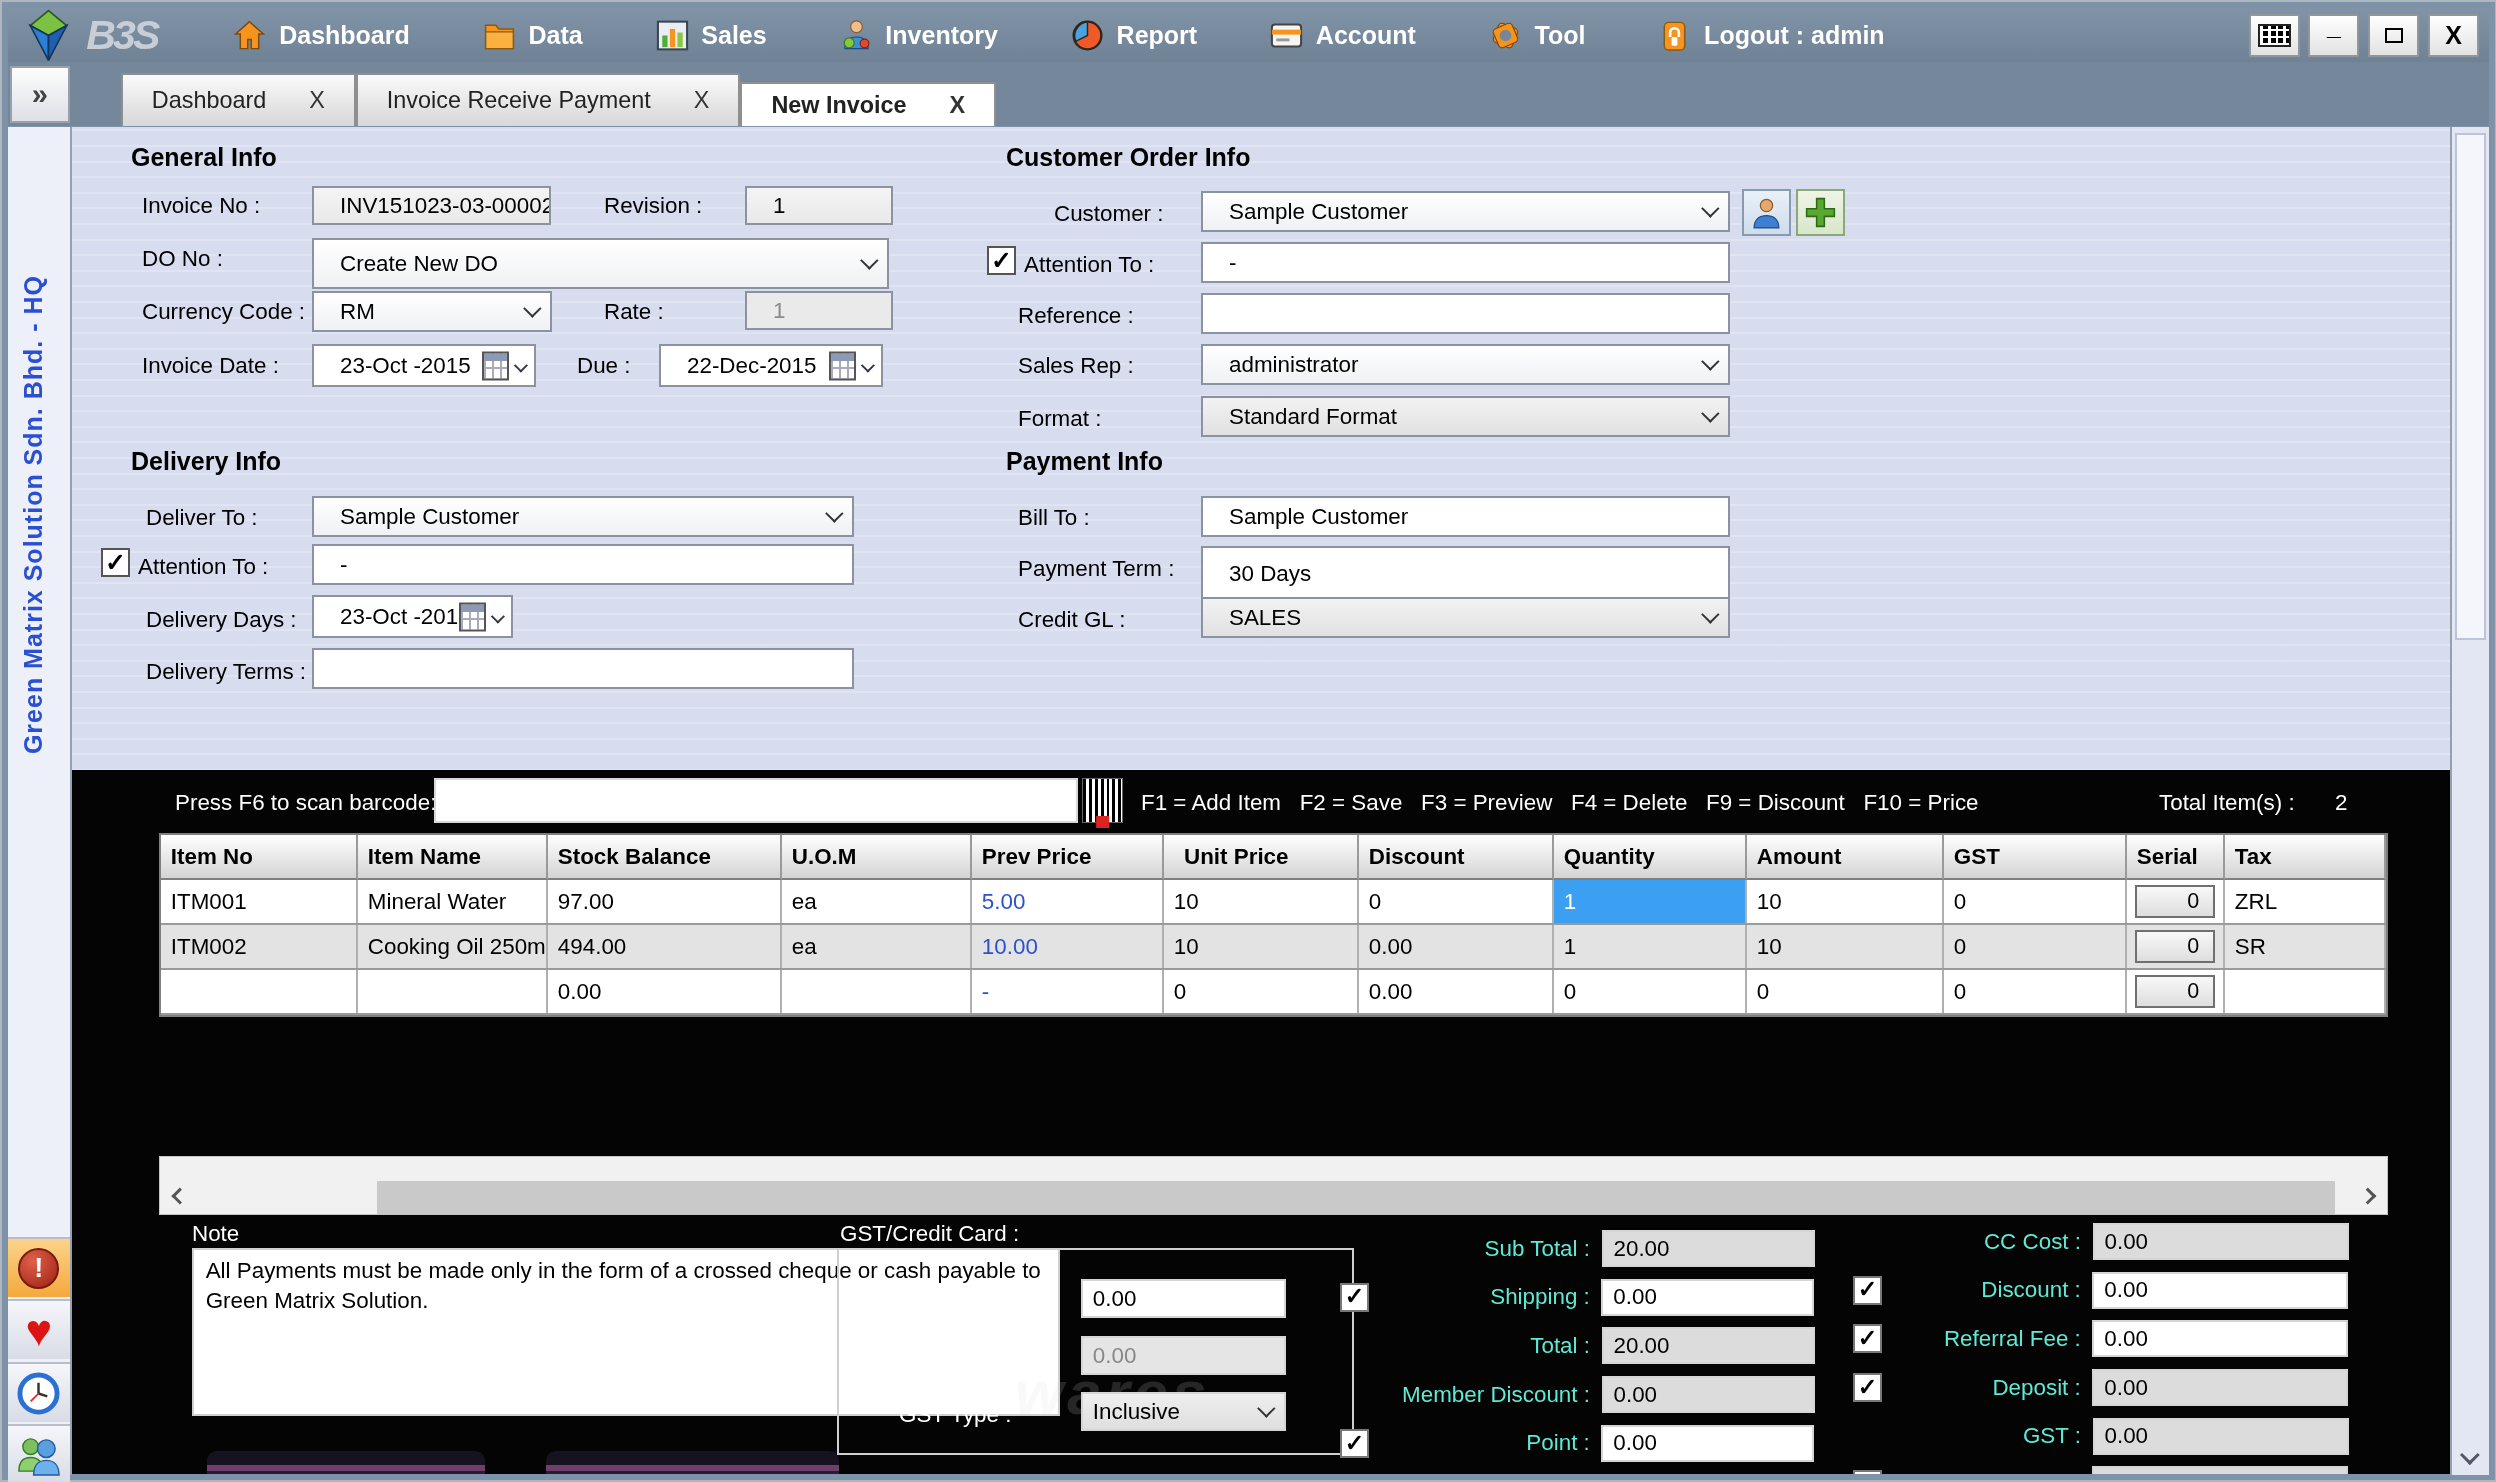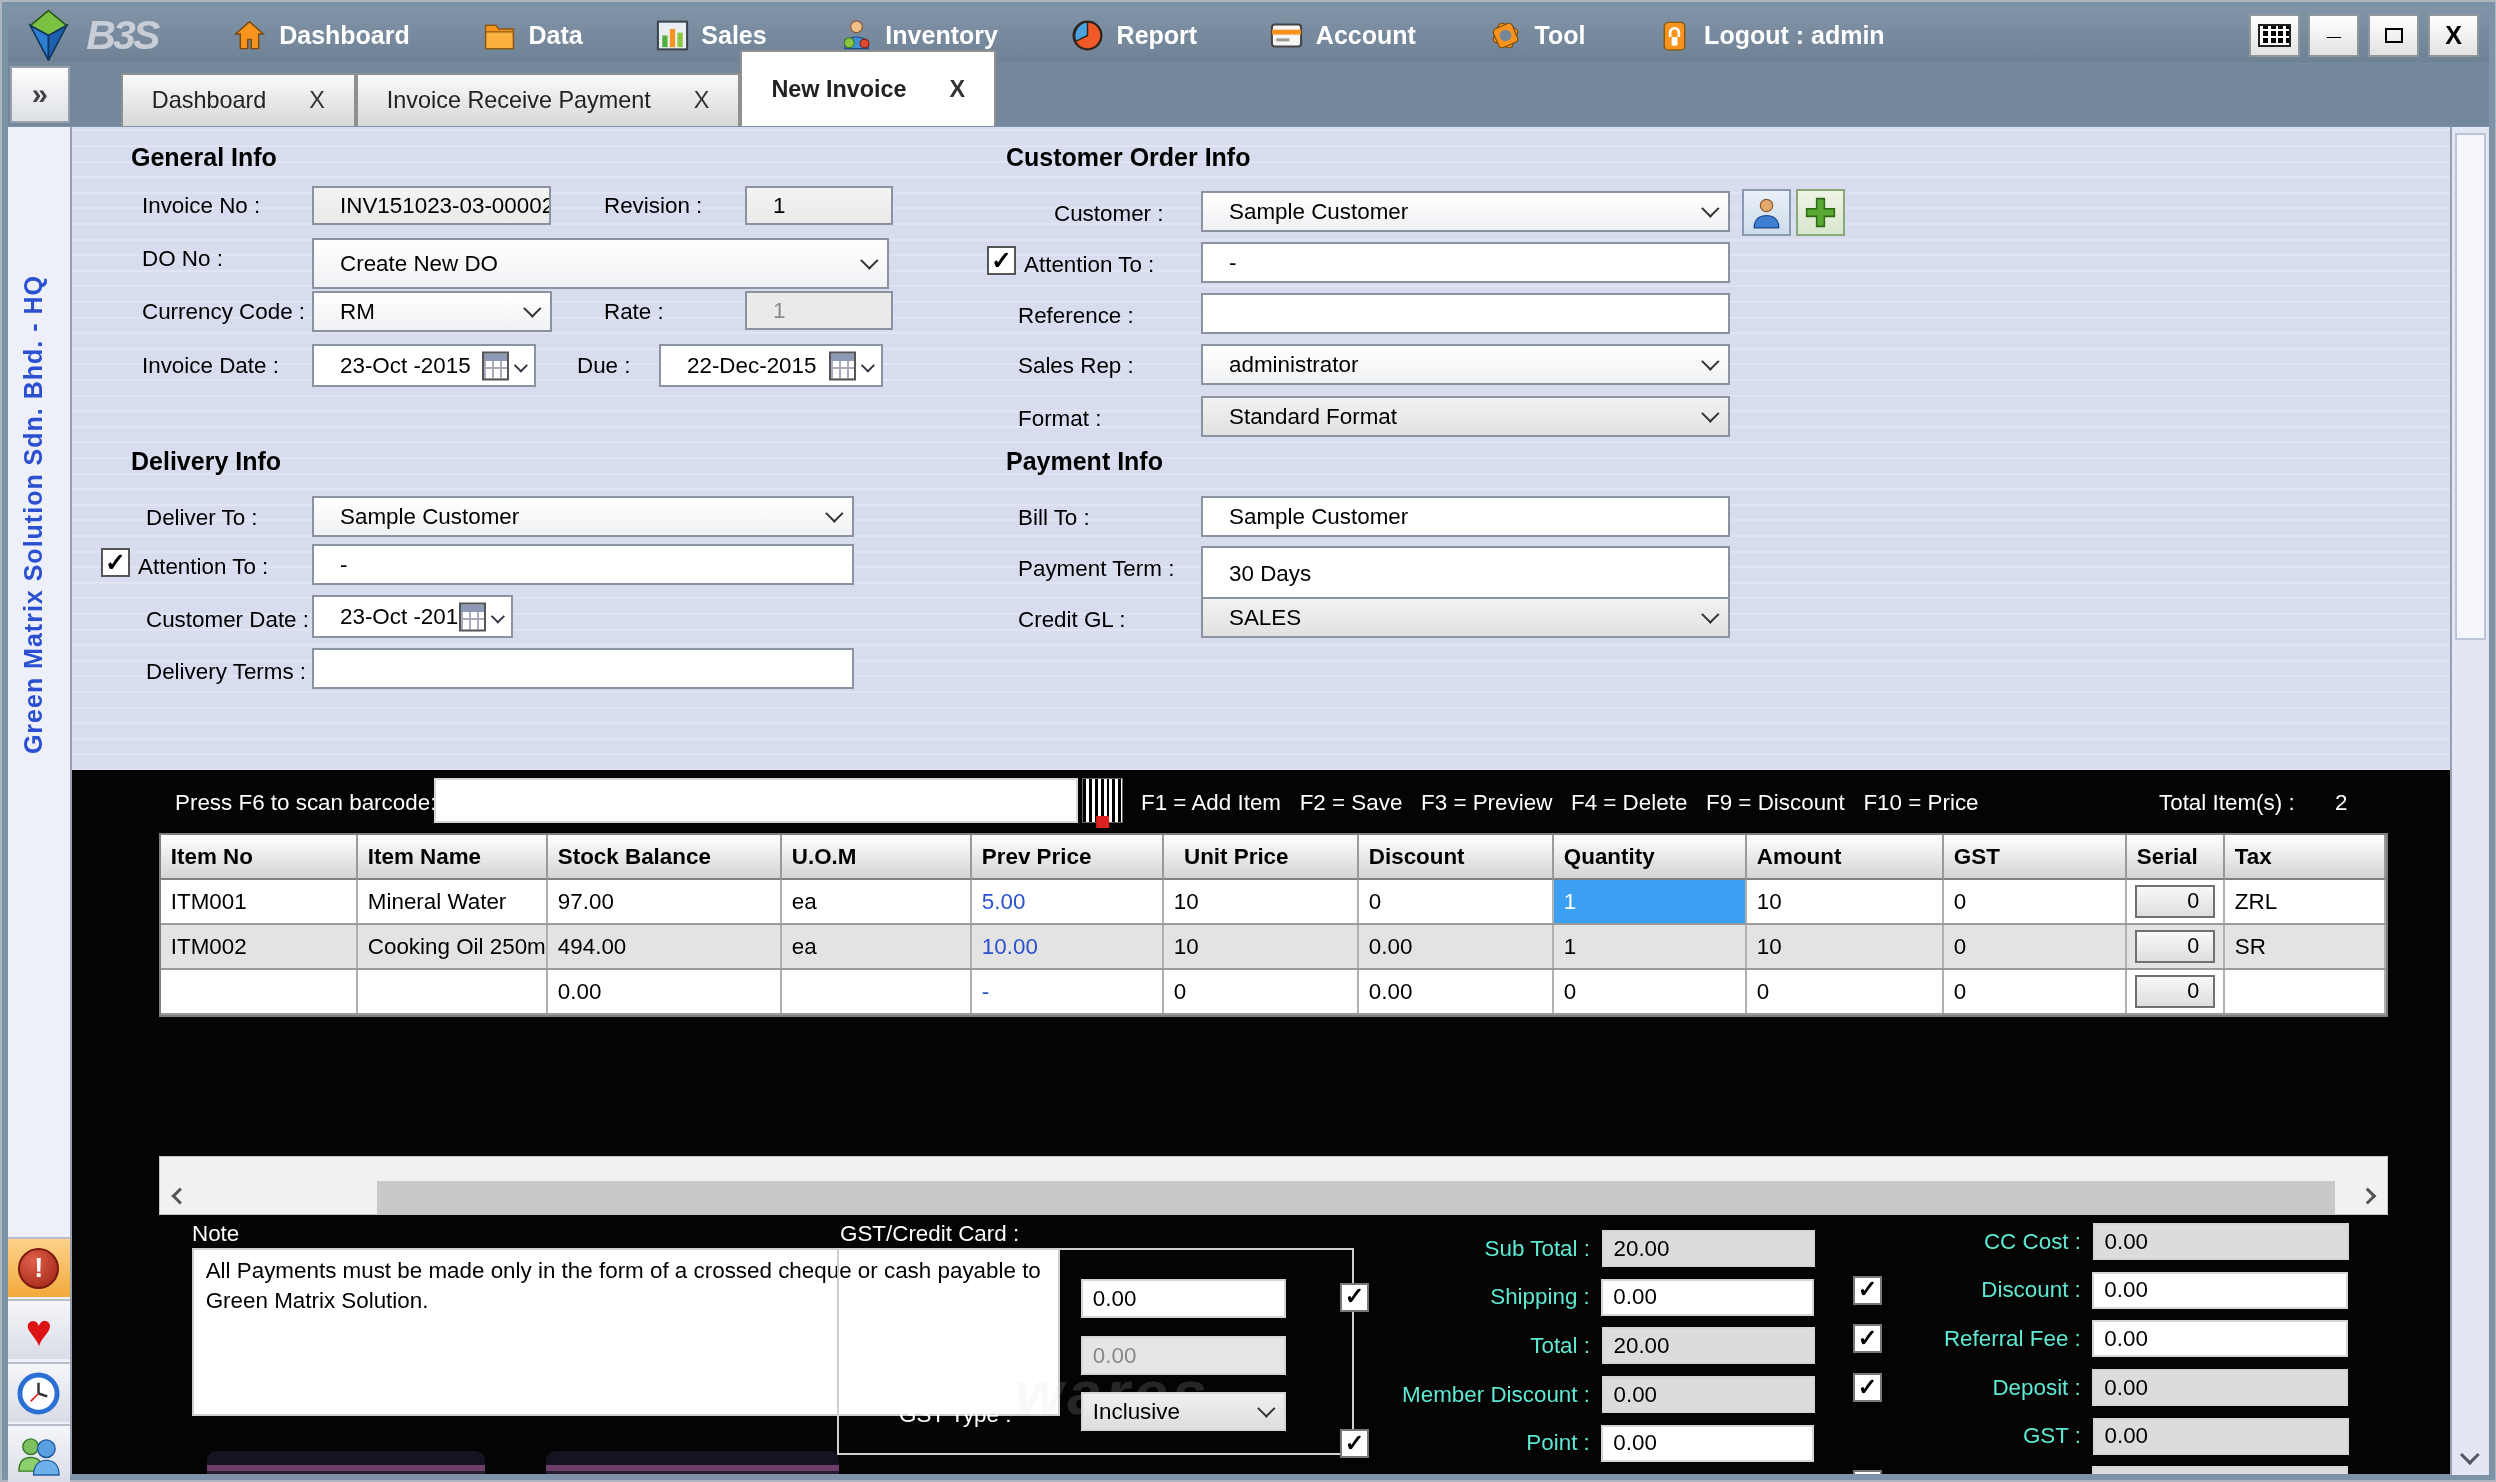--- a/index.html
+++ b/index.html
@@ -33,21 +33,21 @@
 
   
   .tabbar { position:absolute; left:7.8px; top:62px; width:2481px; height:64px; background:#75879b; }
   .expander { position:absolute; left:2px; top:3.9px; width:60px; height:57px;
     background:linear-gradient(#fdfdfd,#dde0e6); border:2px solid #9aa0ab;
     display:flex; align-items:center; justify-content:center; font-size:29px; font-weight:bold; color:#444; }
   .tabs { position:absolute; left:113px; bottom:0; display:flex; align-items:flex-end; }
   .tab { height:53px; display:flex; align-items:center; padding:0 29px; gap:43px;
     background:linear-gradient(#fafafa,#d7d7d7); border:2px solid #8f8f8f; border-bottom:none;
     font-size:23.4px; color:#222; white-space:nowrap; }
-  .tab.active { height:76px; background:#fff; font-weight:bold; }
+  .tab.active { height:44px; background:#fff; font-weight:bold; }
   .tab .x { font-size:23.4px; color:#333; }
 
   
   .leftrail { position:absolute; left:7.8px; top:127px; width:64px; height:1348px;
     background:#edeff9; border-right:2px solid #98a0b0; }
   .company-vertical { position:absolute; left:11.7px; top:148px; writing-mode:vertical-rl;
     transform:rotate(180deg); font-size:25px; font-weight:bold; color:#2a4fd0; letter-spacing:1px; }
   .railcell { position:absolute; left:0; width:62px; height:60px;
     background:linear-gradient(#f5f6fa,#d9dce6); border-top:2px solid #b9bdc9;
     display:flex; align-items:center; justify-content:center; }
@@ -381,21 +381,21 @@
 
     <div class="h" style="left:59px;top:320px">Delivery Info</div>
     <div class="lbl" style="left:74px;top:378px">Deliver To :</div>
     <div class="fld dd" style="left:240px;top:369px;width:542px;height:41px">
         <span>Sample Customer</span>
         <span class="chev"></span>
       </div>
     <div class="cb checked" style="left:29px;top:421px"></div>
     <div class="lbl" style="left:66px;top:427px">Attention To :</div>
     <div class="fld" style="left:240px;top:417px;width:542px;height:41px">-</div>
-    <div class="lbl" style="left:74px;top:480px">Customer Date :</div>
+    <div class="lbl" style="left:74px;top:480px">Delivery Days :</div>
     <div class="fld" style="left:240px;top:468px;width:201px;height:43px;padding-right:59px">
         <span>23-Oct -2015</span>
       <span class="calwrap">
           <span class="calicon"></span>
           <span class="smallchev"></span>
         </span>
       </div>
     <div class="lbl" style="left:74px;top:532px">Delivery Terms :</div>
     <div class="fld" style="left:240px;top:521px;width:542px;height:41px"></div>
 

